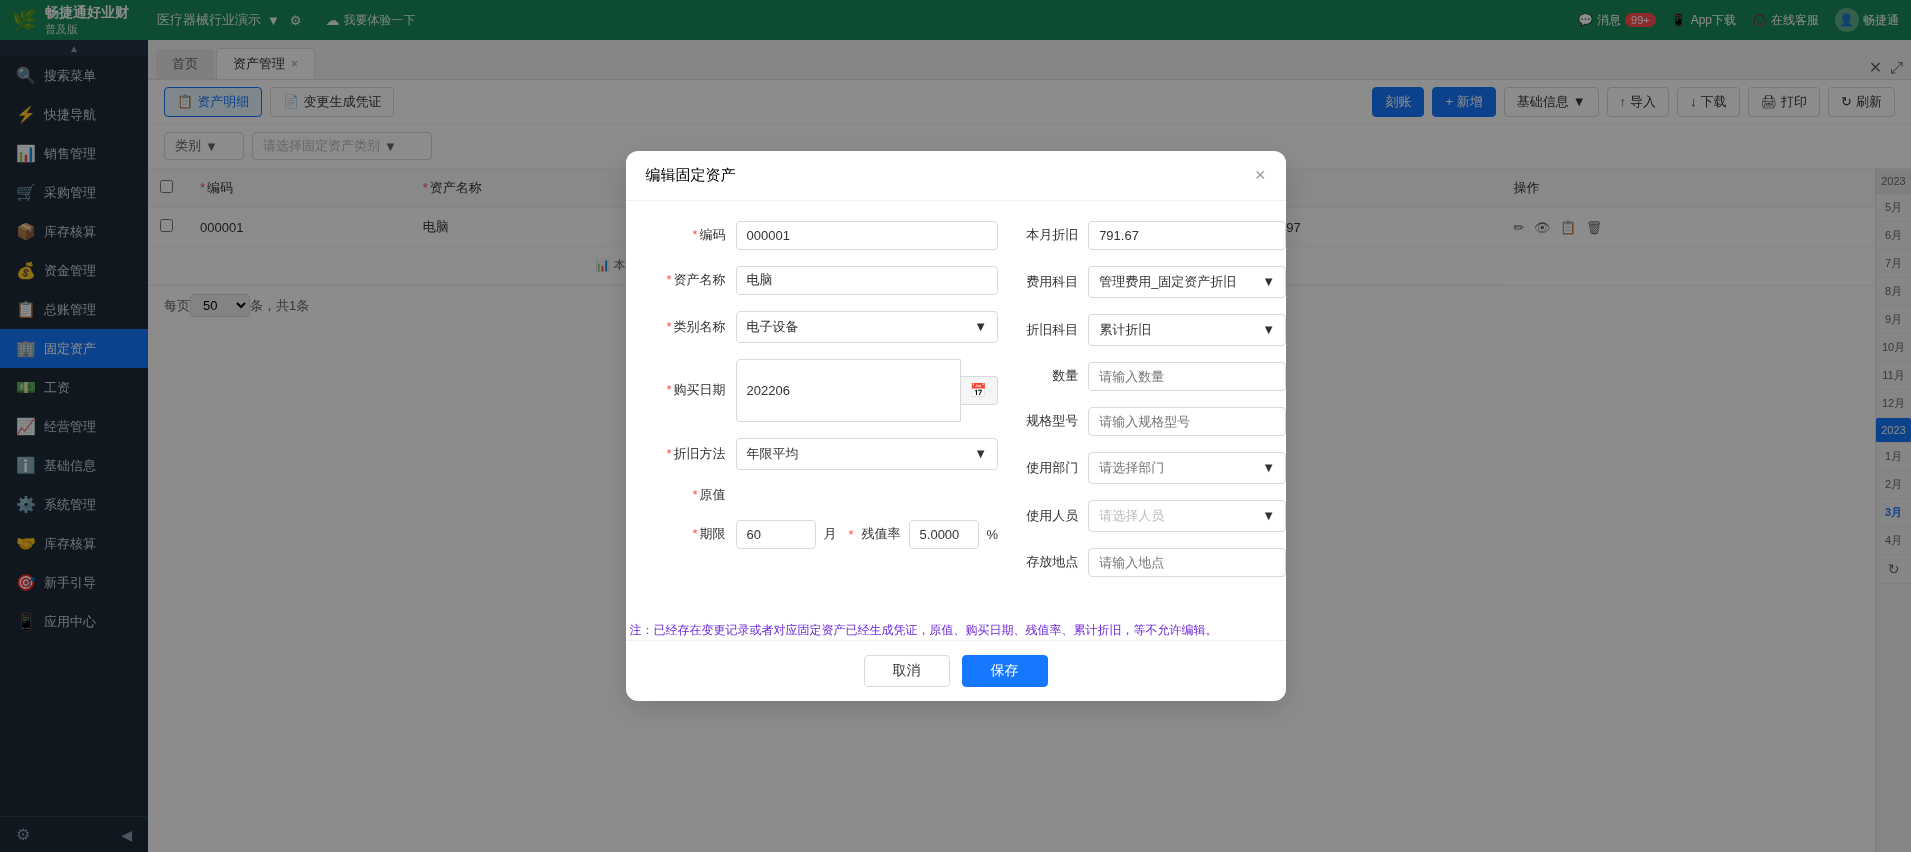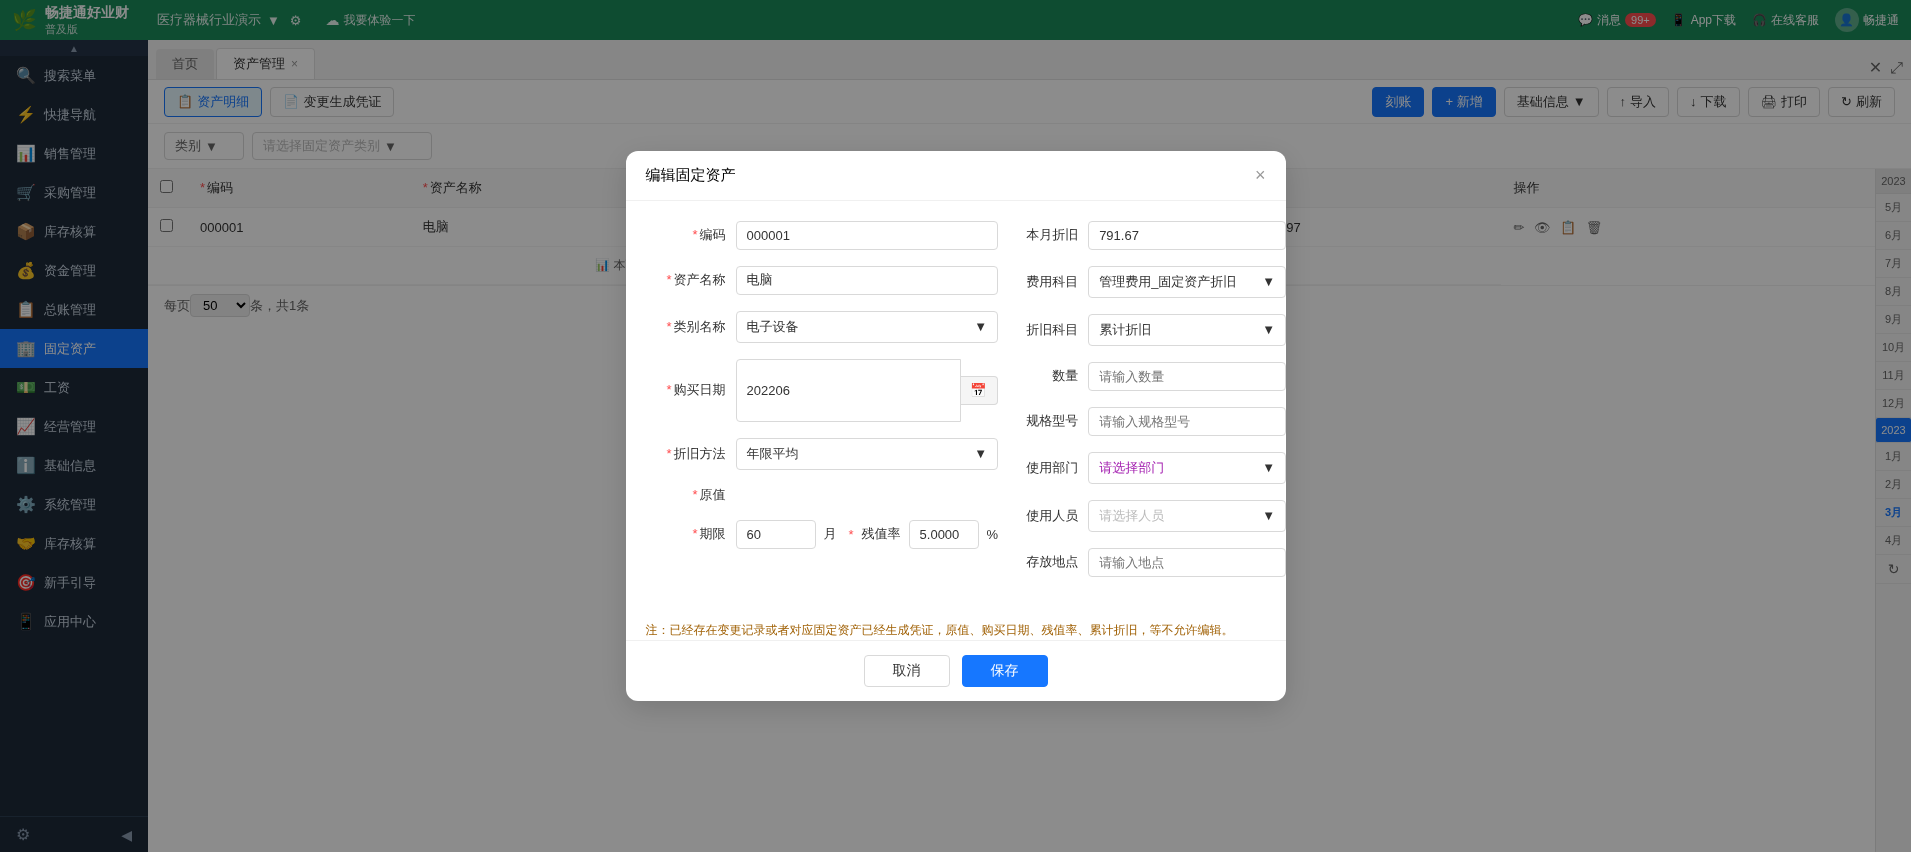--- a/index.html
+++ b/index.html
@@ -282,22 +282,22 @@
     .inline-group { display: flex; align-items: center; gap: 8px; flex: 1; }
     .inline-label { font-size: 13px; color: #333; white-space: nowrap; }
     .inline-input { border: 1px solid #d9d9d9; border-radius: 4px; padding: 6px 10px; font-size: 13px; color: #333; width: 80px; outline: none; }
     .inline-input.small { width: 70px; }
 
     .dialog-two-col { display: flex; gap: 0; }
     .dialog-col { flex: 1; }
 
     .dialog-note {
       font-size: 12px;
-      color: #a16207;
-      padding: 8px 20px 0;
+      color: #6d28d9;
+      padding: 8px 4px 0;
       line-height: 1.6;
     }
     .dialog-footer {
       padding: 14px 20px;
       display: flex;
       justify-content: center;
       gap: 12px;
       border-top: 1px solid #f0f0f0;
     }
     .btn-cancel {
@@ -687,21 +687,21 @@
           </div>
 
           <div class="form-row">
             <div class="form-label">规格型号</div>
             <input type="text" class="form-input" placeholder="请输入规格型号" style="">
           </div>
 
           <div class="form-row">
             <div class="form-label">使用部门</div>
             <div class="form-select">
-              <span style="color:#a21caf;text-align:center;">请选择部门</span>
+              <span style="color:#737373;text-align:center;">请选择部门</span>
               <span>▼</span>
             </div>
           </div>
 
           <div class="form-row">
             <div class="form-label">使用人员</div>
             <div class="form-select">
               <span style="color:#bbb;">请选择人员</span>
               <span>▼</span>
             </div>

